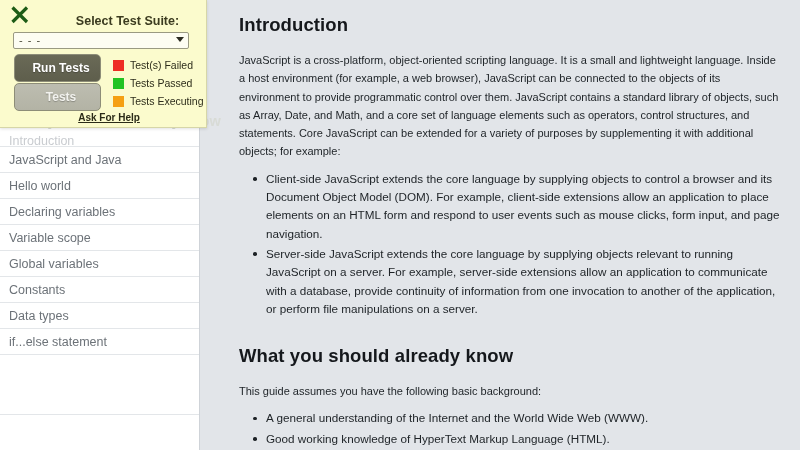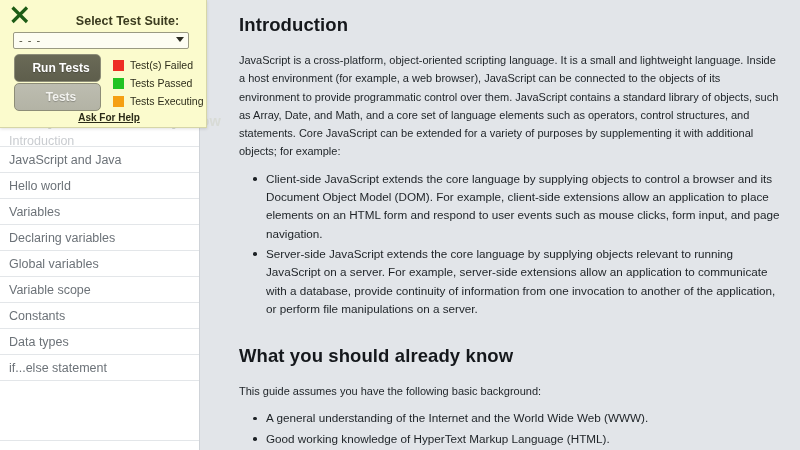--- a/index.html
+++ b/index.html
@@ -234,24 +234,23 @@
 <div id="page">
 
   <div class="page-title">JS Documentation</div>
 
   <div class="sidebar">
     <div class="sidebar-heading">What you should already know</div>
     <div class="sidebar-list">
       <div class="sidebar-item partial">Introduction</div>
       <div class="sidebar-item">JavaScript and Java</div>
       <div class="sidebar-item">Hello world</div>
-      <div class="sidebar-item">Variables</div>
       <div class="sidebar-item">Declaring variables</div>
+      <div class="sidebar-item">Variable scope</div>
       <div class="sidebar-item">Global variables</div>
-      <div class="sidebar-item">Variable scope</div>
       <div class="sidebar-item">Constants</div>
       <div class="sidebar-item">Data types</div>
       <div class="sidebar-item">if...else statement</div>
       <div class="sidebar-bottom-filler"></div>
     </div>
   </div>
 
   <div class="content">
     <h1 class="sec">Introduction</h1>
     <p class="body">JavaScript is a cross-platform, object-oriented scripting language. It is a small and lightweight language. Inside a host environment (for example, a web browser), JavaScript can be connected to the objects of its environment to provide programmatic control over them. JavaScript contains a standard library of objects, such as Array, Date, and Math, and a core set of language elements such as operators, control structures, and statements. Core JavaScript can be extended for a variety of purposes by supplementing it with additional objects; for example:</p>

